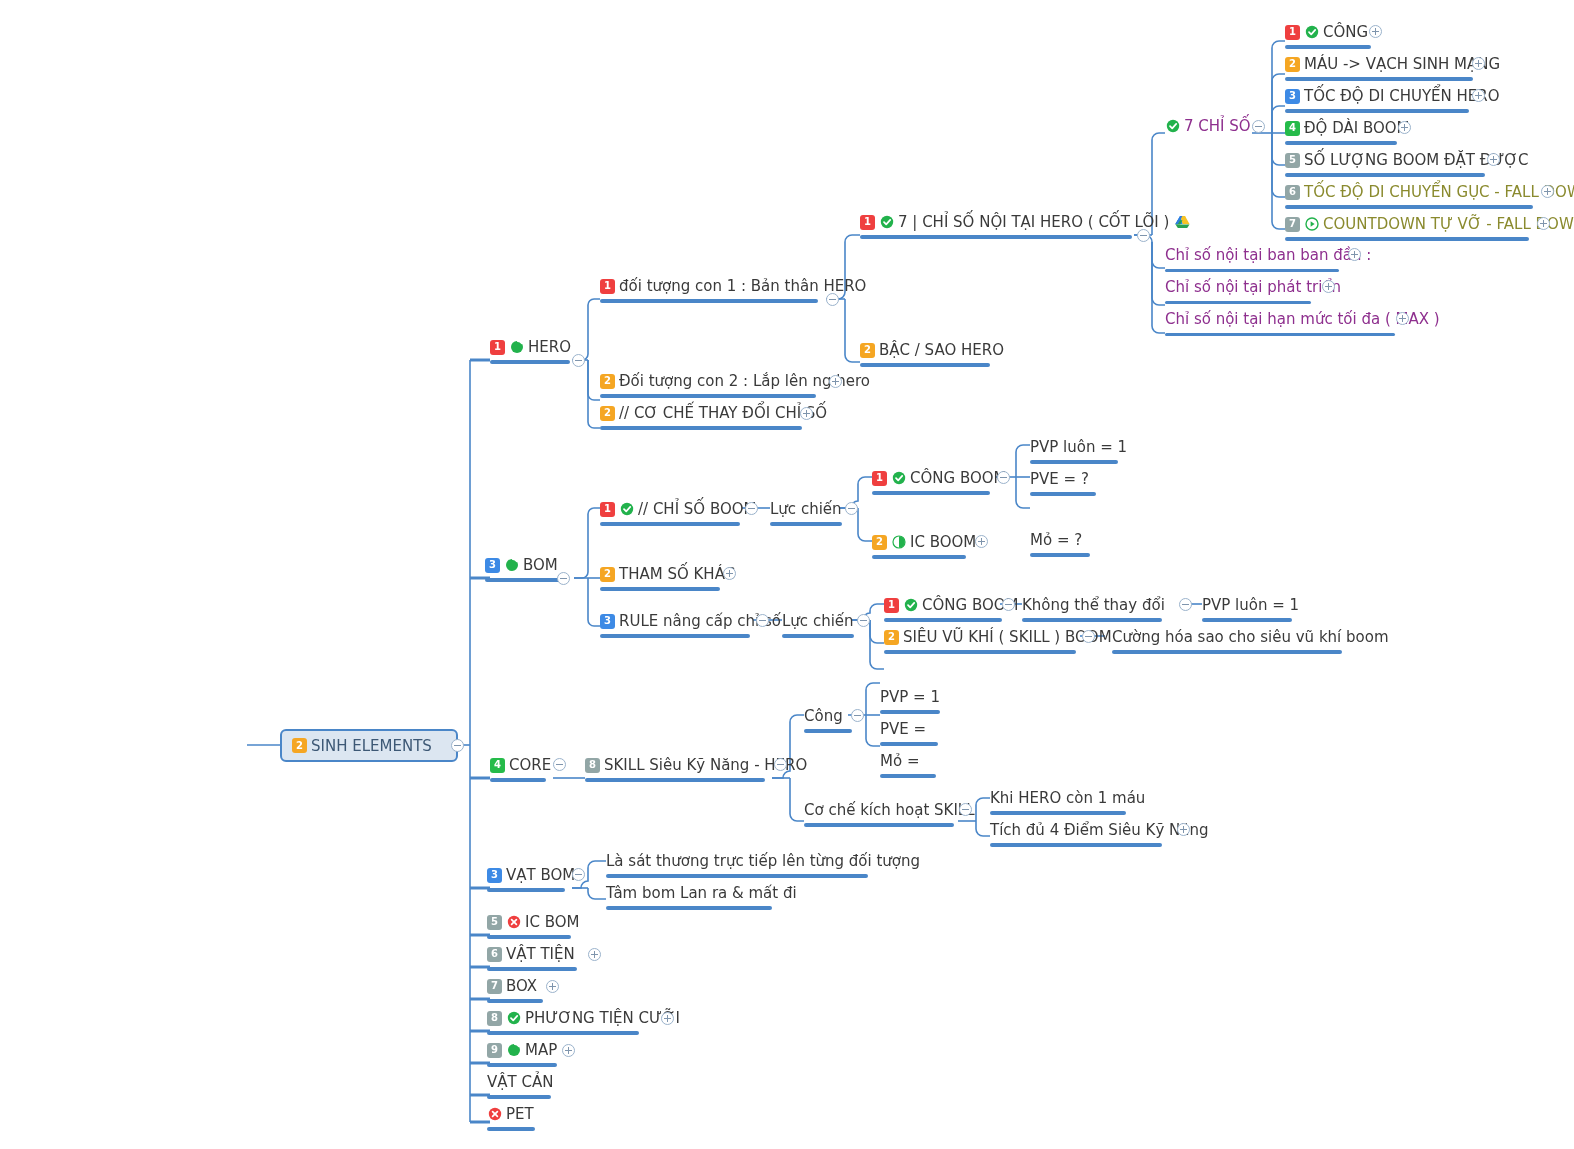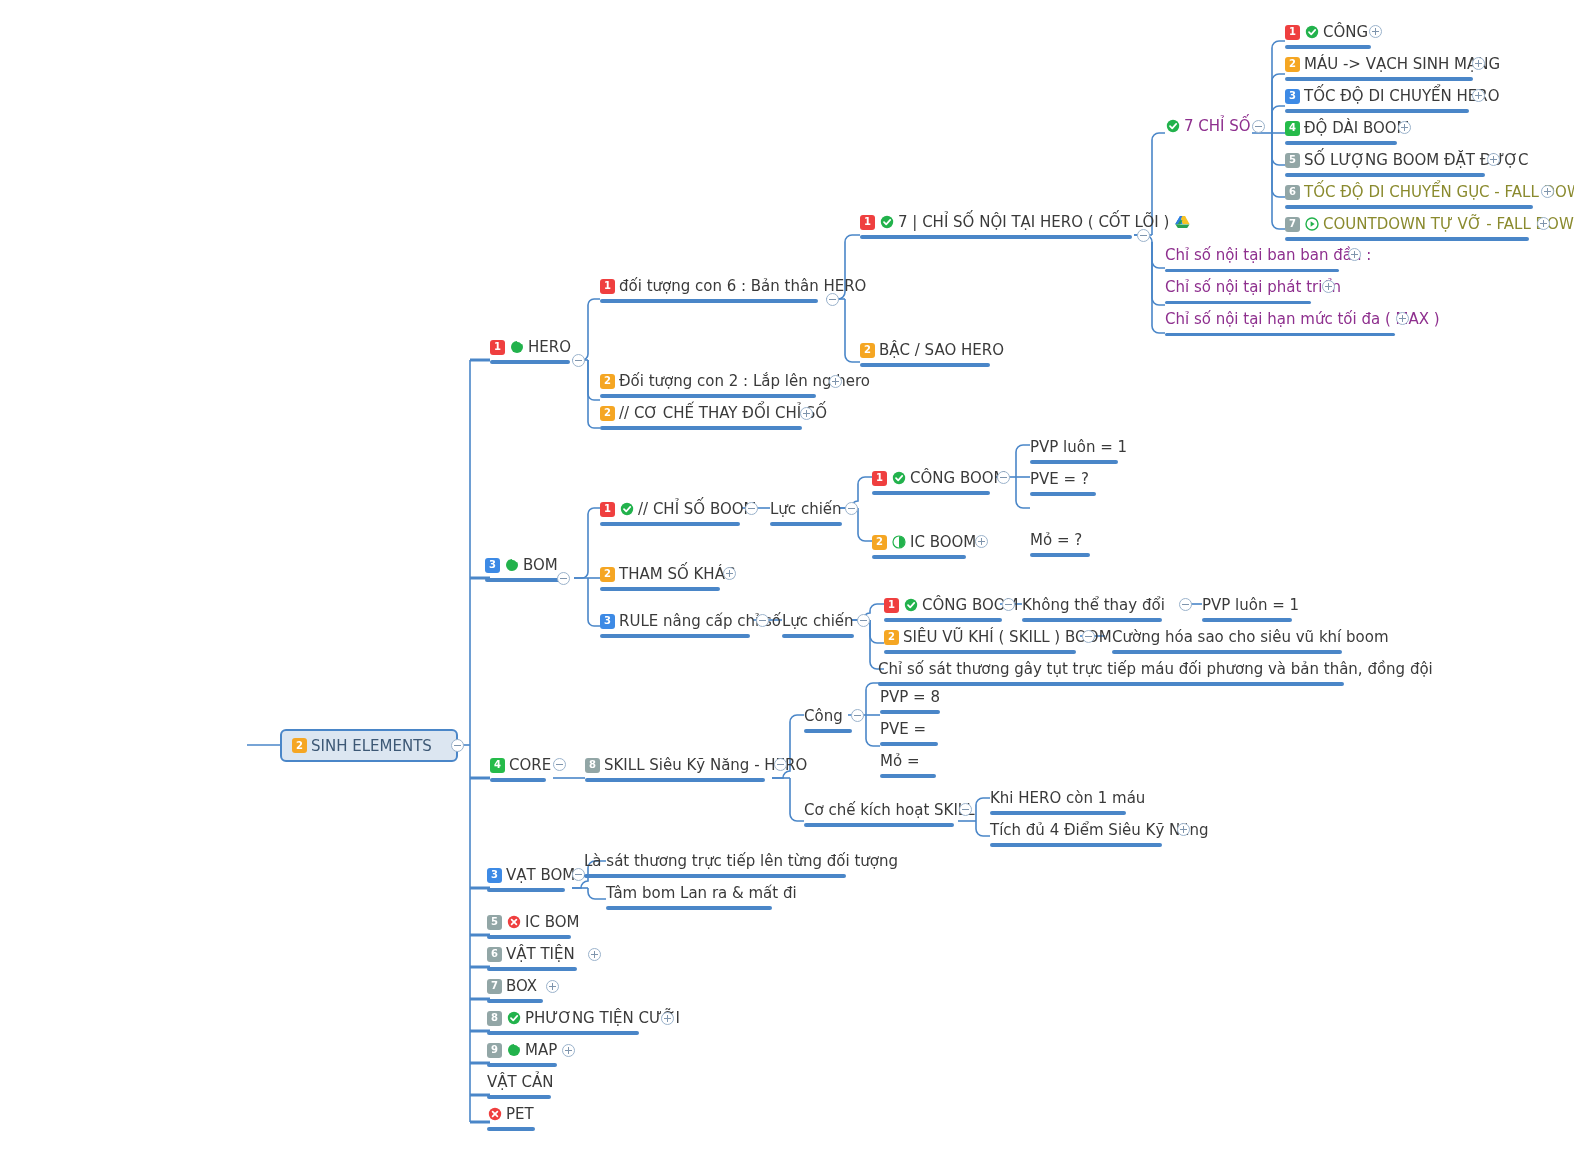--- a/index.html
+++ b/index.html
@@ -190,21 +190,21 @@
           <path d="M7 1 A6 6 0 0 1 12.2 4" stroke="#fff" stroke-width="1.4" fill="none"></path>
         </svg>
     </span>
     <span class="txt">HERO</span>
     <span class="underline" style="width:80px;"></span>
   </div>
   <div class="toggle" style="left:572px;top:354px;"></div>
 
   <div class="node" style="left:600px;top:273px;">
     <span class="badge b-red">1</span>
-    <span class="txt">đối tượng con 6 : Bản thân HERO</span>
+    <span class="txt">đối tượng con 1 : Bản thân HERO</span>
     <span class="underline" style="width:218px;"></span>
   </div>
   <div class="toggle" style="left:826px;top:293px;"></div>
 
   <div class="node" style="left:600px;top:368px;">
     <span class="badge b-orange">2</span>
     <span class="txt">Đối tượng con 2 : Lắp lên ng hero</span>
     <span class="underline" style="width:216px;"></span>
   </div>
   <div class="toggle plus" style="left:829px;top:375px;"></div>
@@ -455,24 +455,20 @@
     <span class="txt">SIÊU VŨ KHÍ ( SKILL ) BOOM</span>
     <span class="underline" style="width:192px;"></span>
   </div>
   <div class="toggle" style="left:1082px;top:630px;"></div>
 
   <div class="node" style="left:1112px;top:624px;">
     <span class="txt">Cường hóa sao cho siêu vũ khí boom</span>
     <span class="underline" style="width:230px;"></span>
   </div>
 
-  <div class="node" style="left:878px;top:656px;">
-    <span class="txt">Chỉ số sát thương gây tụt trực tiếp máu đối phương và bản thân, đồng đội</span>
-    <span class="underline" style="width:466px;"></span>
-  </div>
 
   <div class="node" style="left:490px;top:752px;">
     <span class="badge b-green">4</span>
     <span class="txt">CORE</span>
     <span class="underline" style="width:56px;"></span>
   </div>
   <div class="toggle" style="left:553px;top:758px;"></div>
 
   <div class="node" style="left:585px;top:752px;">
     <span class="badge b-grey">8</span>
@@ -481,21 +477,21 @@
   </div>
   <div class="toggle" style="left:774px;top:758px;"></div>
 
   <div class="node" style="left:804px;top:703px;">
     <span class="txt">Công</span>
     <span class="underline" style="width:48px;"></span>
   </div>
   <div class="toggle" style="left:851px;top:709px;"></div>
 
   <div class="node" style="left:880px;top:684px;">
-    <span class="txt">PVP = 8</span>
+    <span class="txt">PVP = 1</span>
     <span class="underline" style="width:60px;"></span>
   </div>
   <div class="node" style="left:880px;top:716px;">
     <span class="txt">PVE =</span>
     <span class="underline" style="width:58px;"></span>
   </div>
   <div class="node" style="left:880px;top:748px;">
     <span class="txt">Mỏ =</span>
     <span class="underline" style="width:56px;"></span>
   </div>
@@ -516,21 +512,21 @@
   </div>
   <div class="toggle plus" style="left:1177px;top:823px;"></div>
 
   <div class="node" style="left:487px;top:862px;">
     <span class="badge b-blue">3</span>
     <span class="txt">VẠT BOM</span>
     <span class="underline" style="width:78px;"></span>
   </div>
   <div class="toggle" style="left:572px;top:868px;"></div>
 
-  <div class="node" style="left:584px;top:848px;">
+  <div class="node" style="left:606px;top:848px;">
     <span class="txt">Là sát thương trực tiếp lên từng đối tượng</span>
     <span class="underline" style="width:262px;"></span>
   </div>
   <div class="node" style="left:606px;top:880px;">
     <span class="txt">Tâm bom Lan ra &amp; mất đi</span>
     <span class="underline" style="width:166px;"></span>
   </div>
 
   <div class="node" style="left:487px;top:909px;">
     <span class="badge b-grey">5</span>

